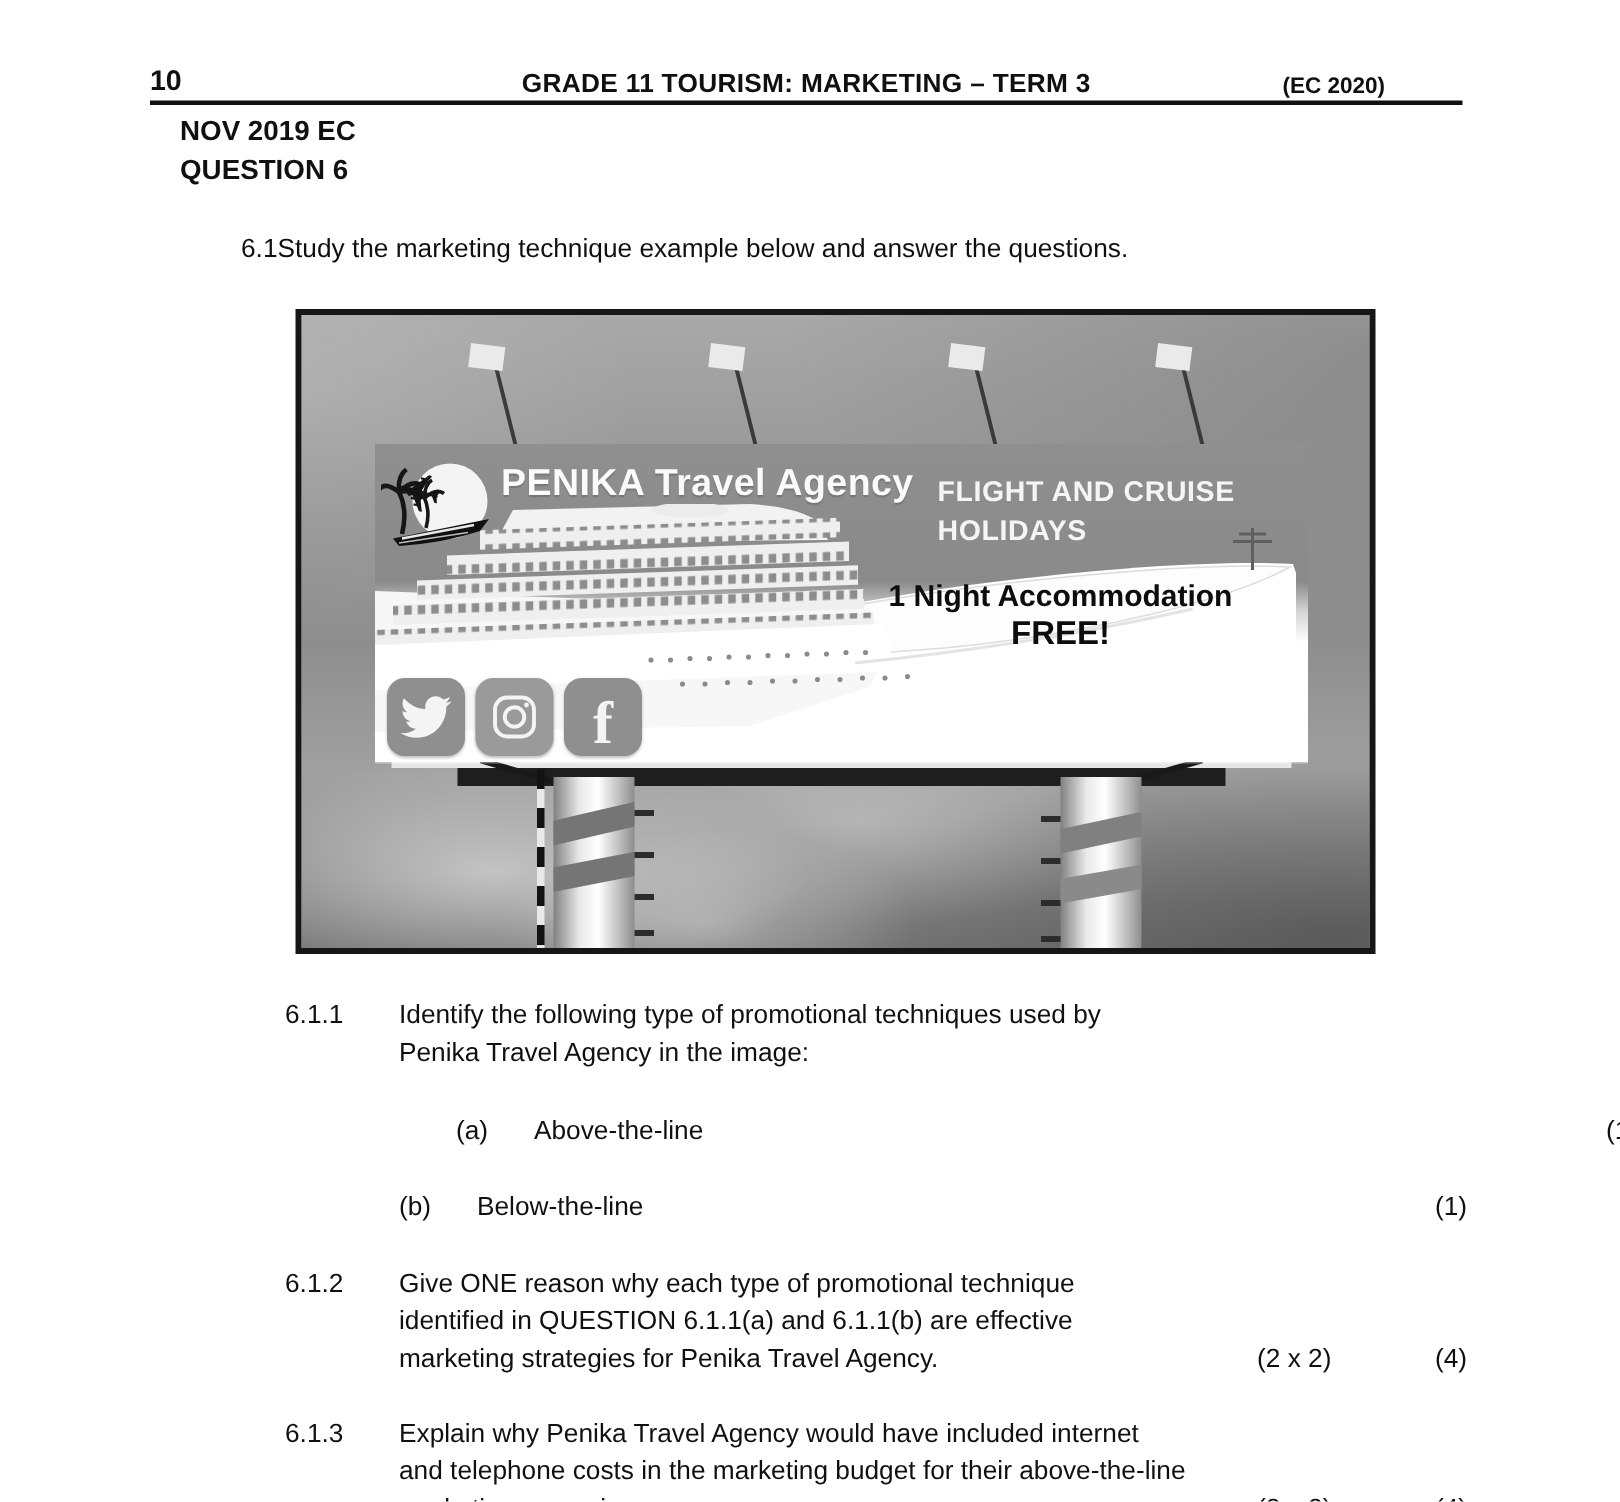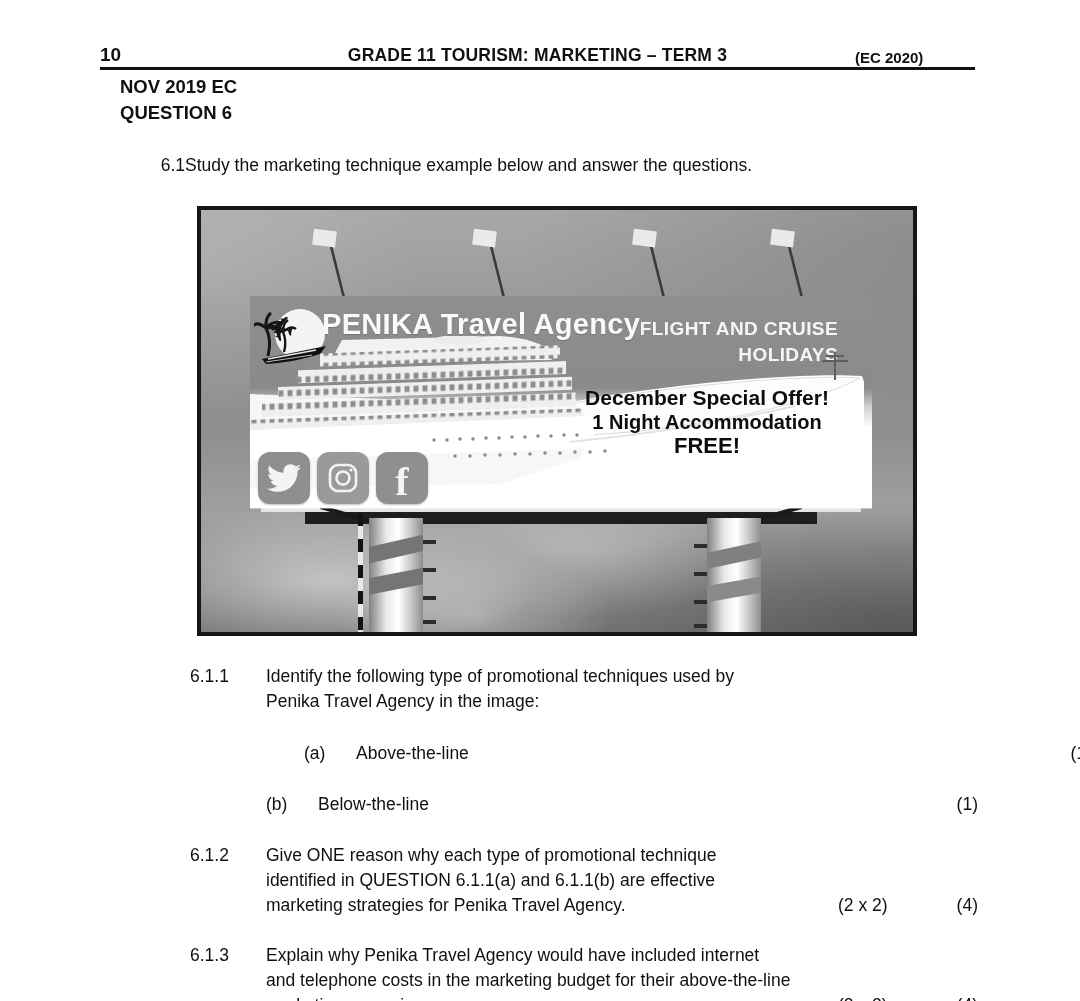--- a/index.html
+++ b/index.html
@@ -35,23 +35,23 @@
     radial-gradient(ellipse 200px 90px at 38% 96%, rgba(255,255,255,0.35), transparent 70%),
     radial-gradient(ellipse 460px 170px at 97% 98%, rgba(55,55,55,0.45), transparent 72%),
     radial-gradient(ellipse 320px 220px at 0% 12%, rgba(255,255,255,0.15), transparent 70%),
     radial-gradient(ellipse 520px 260px at 100% 6%, rgba(60,60,60,0.22), transparent 75%); }
   .skyposts { position:absolute; left:0; top:0; z-index:1; }
 
   
   .panel { position:absolute; left:49px; top:86px; width:622px; height:212px; z-index:3;
     background:linear-gradient(180deg,#8f8f8f 0px,#8a8a8a 92px,#d5d5d5 112px,#ffffff 132px);
     box-shadow:0 1px 0 rgba(255,255,255,0.4); }
-  .agency { position:absolute; left:72px; top:12px; font-size:29px; font-weight:bold; color:#fafafa;
+  .agency { position:absolute; left:84px; top:12px; font-size:25px; font-weight:bold; color:#fafafa;
     white-space:nowrap; letter-spacing:0.3px; text-shadow:0 1px 1px rgba(0,0,0,0.18); }
-  .headline { position:absolute; left:360px; top:20px; width:228px; text-align:right; color:#f5f5f5;
+  .headline { position:absolute; left:375px; top:20px; width:228px; text-align:left; color:#f5f5f5;
     font-size:19px; font-weight:bold; line-height:26px; letter-spacing:0.4px; }
   .offer { position:absolute; right:12px; top:90px; width:306px; text-align:center; color:#0d0d0d;
     font-weight:bold; line-height:24px; z-index:5; }
   .offer .l1{ font-size:21px; } .offer .l2,.offer .l3{ font-size:20px; } .offer .l4{ font-size:22px; }
   .flagicon { display:inline-block; width:30px; height:13px; border-radius:2px; vertical-align:middle;
     margin-right:6px; background:linear-gradient(90deg,#7a7a7a 0 34%,#3c3c3c 34%); }
   .shipsvg { position:absolute; left:0; top:40px; z-index:2; }
   .logo { position:absolute; left:4px; top:6px; z-index:4; }
 
   .socials { position:absolute; left:8px; bottom:4px; display:flex; gap:7px; z-index:6; }
@@ -186,21 +186,20 @@
         </g>
         <g stroke="#5f5f5f" stroke-width="2" fill="none">
           <path d="M585,16 L585,44"></path>
           <path d="M572,25 L598,25"></path>
           <path d="M576,20 L594,20"></path>
         </g>
         <path d="M320,106 Q440,94 545,70" stroke="#e3e3e3" stroke-width="2" fill="none"></path>
       </svg>
 
       <div class="offer">
-        <div class="l1">December Special Offer!</div>
         <div class="l3">1 Night Accommodation</div>
         <div class="l4">FREE!</div>
       </div>
 
       <div class="socials">
         <div class="sicon">
           <svg width="34" height="34" viewBox="0 0 24 24" fill="#f4f4f4">
             <path d="M23.95 4.57c-.88.39-1.83.65-2.82.77 1.01-.61 1.79-1.57 2.16-2.72-.95.56-2 .96-3.13 1.18-.9-.96-2.17-1.56-3.59-1.56-2.72 0-4.92 2.2-4.92 4.92 0 .39.04.76.13 1.12C7.69 8.09 4.07 6.13 1.64 3.16c-.43.72-.67 1.56-.67 2.48 0 1.71.87 3.21 2.19 4.1-.81-.03-1.57-.25-2.23-.62v.06c0 2.39 1.69 4.37 3.95 4.83-.41.11-.85.17-1.3.17-.31 0-.62-.03-.92-.09.63 1.95 2.45 3.38 4.6 3.42-1.68 1.32-3.81 2.1-6.1 2.1-.39 0-.78-.02-1.17-.07 2.19 1.4 4.77 2.21 7.56 2.21 9.05 0 14-7.5 14-13.99 0-.21 0-.42-.02-.63.96-.69 1.8-1.56 2.46-2.55z"></path>
           </svg>
         </div>

